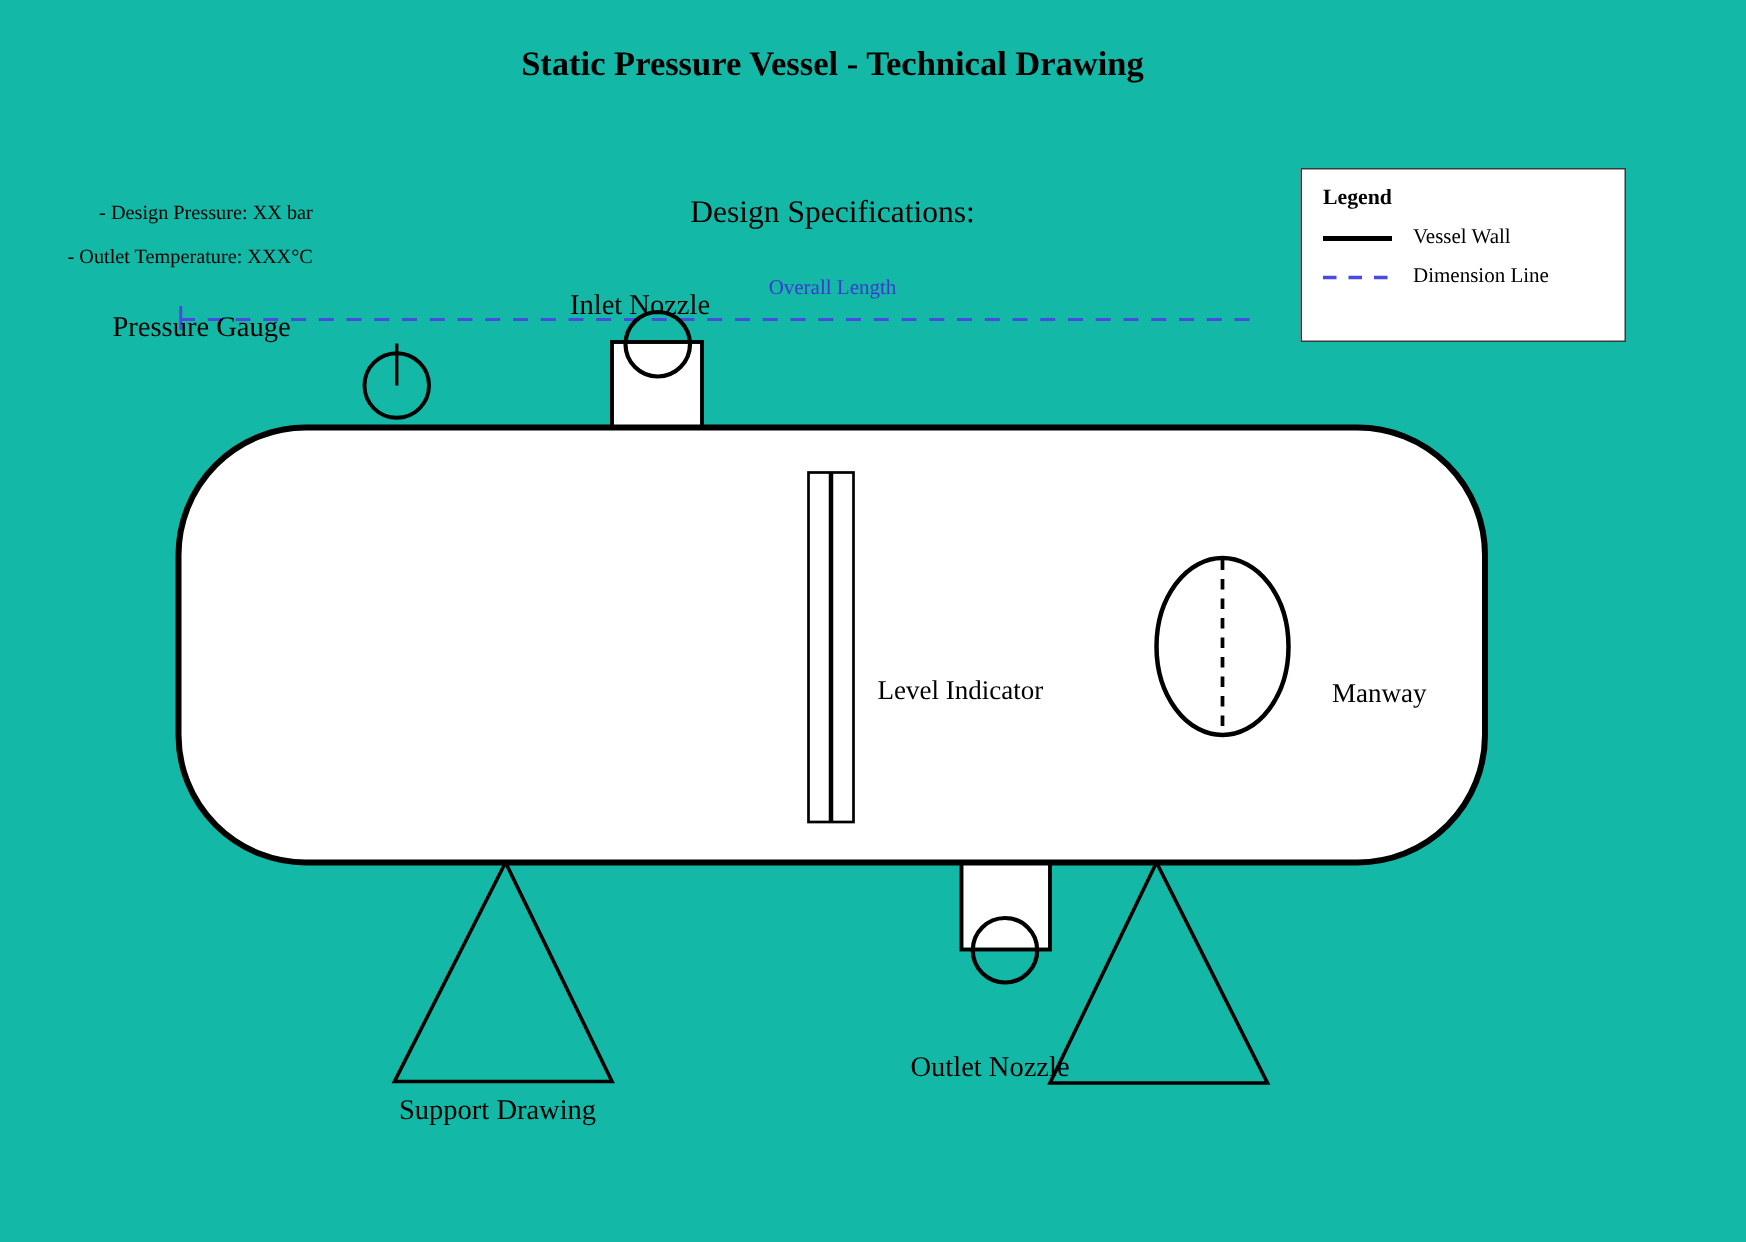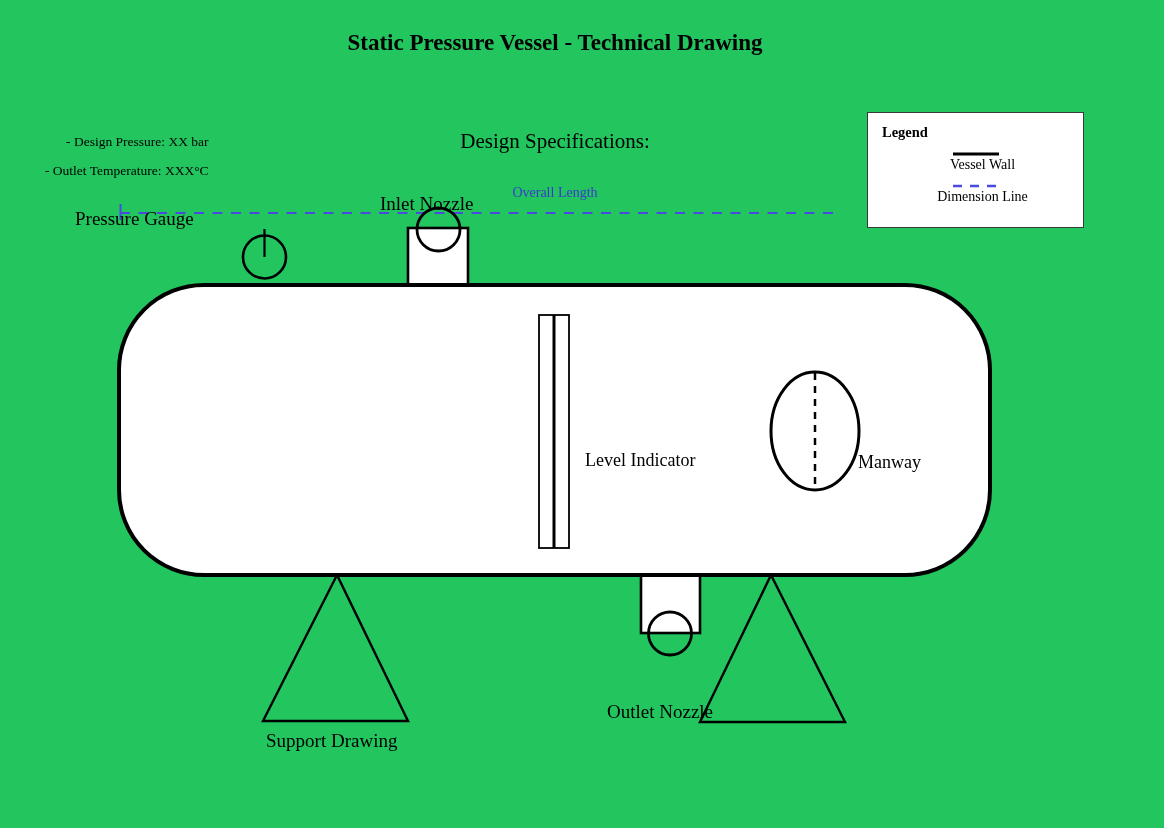--- a/index.html
+++ b/index.html
@@ -1,20 +1,20 @@
 <!DOCTYPE html>
 <html><head>
 <meta charset="utf-8">
 <style>
   html, body { margin: 0; padding: 0; background: #ffffff; }
   .canvas {
     position: relative;
     width: 1164px;
     height: 828px;
-    background: #22c55e;
+    background: #14b8a6;
     font-family: "Liberation Serif", "DejaVu Serif", serif;
     color: #000;
     overflow: hidden;
   }
   .abs { position: absolute; white-space: nowrap; }
   .centered { left: 0; width: 1110px; text-align: center; }
   .title { top: 30px; font-size: 23px; font-weight: bold; }
   .subtitle { top: 97px; font-size: 21px; margin-top: 32px; }
   .specs { left: 45px; top: 127px; font-size: 13.5px; line-height: 29.2px; text-align: right; }
   .big-label { font-size: 19px; }
@@ -27,27 +27,27 @@
     top: 112px;
     width: 217px;
     height: 116px;
     border: 1.5px solid #3a3a3a;
     box-sizing: border-box;
     padding: 11px 0 0 14px;
     background: #ffffff;
     margin-left: 24px;
   }
   .legend-title { font-size: 14.5px; font-weight: bold; }
-  .legend-row { display: flex; align-items: center; margin-top: 10px; flex-direction: column; }
+  .legend-row { display: flex; align-items: center; margin-top: 10px; }
   .legend-row svg { margin-right: 14px; flex: 0 0 auto; }
   .legend-row span { font-size: 14px; }
   .lbl-pressure-gauge { left: 75px; top: 208px; }
   .lbl-inlet-nozzle { left: 380px; top: 193px; }
   .lbl-level-indicator { left: 585px; top: 413px; }
-  .lbl-manway { left: 858px; top: 415px; }
+  .lbl-manway { left: 888px; top: 415px; }
   .lbl-outlet-nozzle { left: 607px; top: 701px; }
   .lbl-support-saddle { left: 266px; top: 730px; }
 </style>
 </head>
 <body>
 
 <div class="canvas">
 
   <svg class="drawing-svg" width="1164" height="828" viewBox="0 0 1164 828">
 

